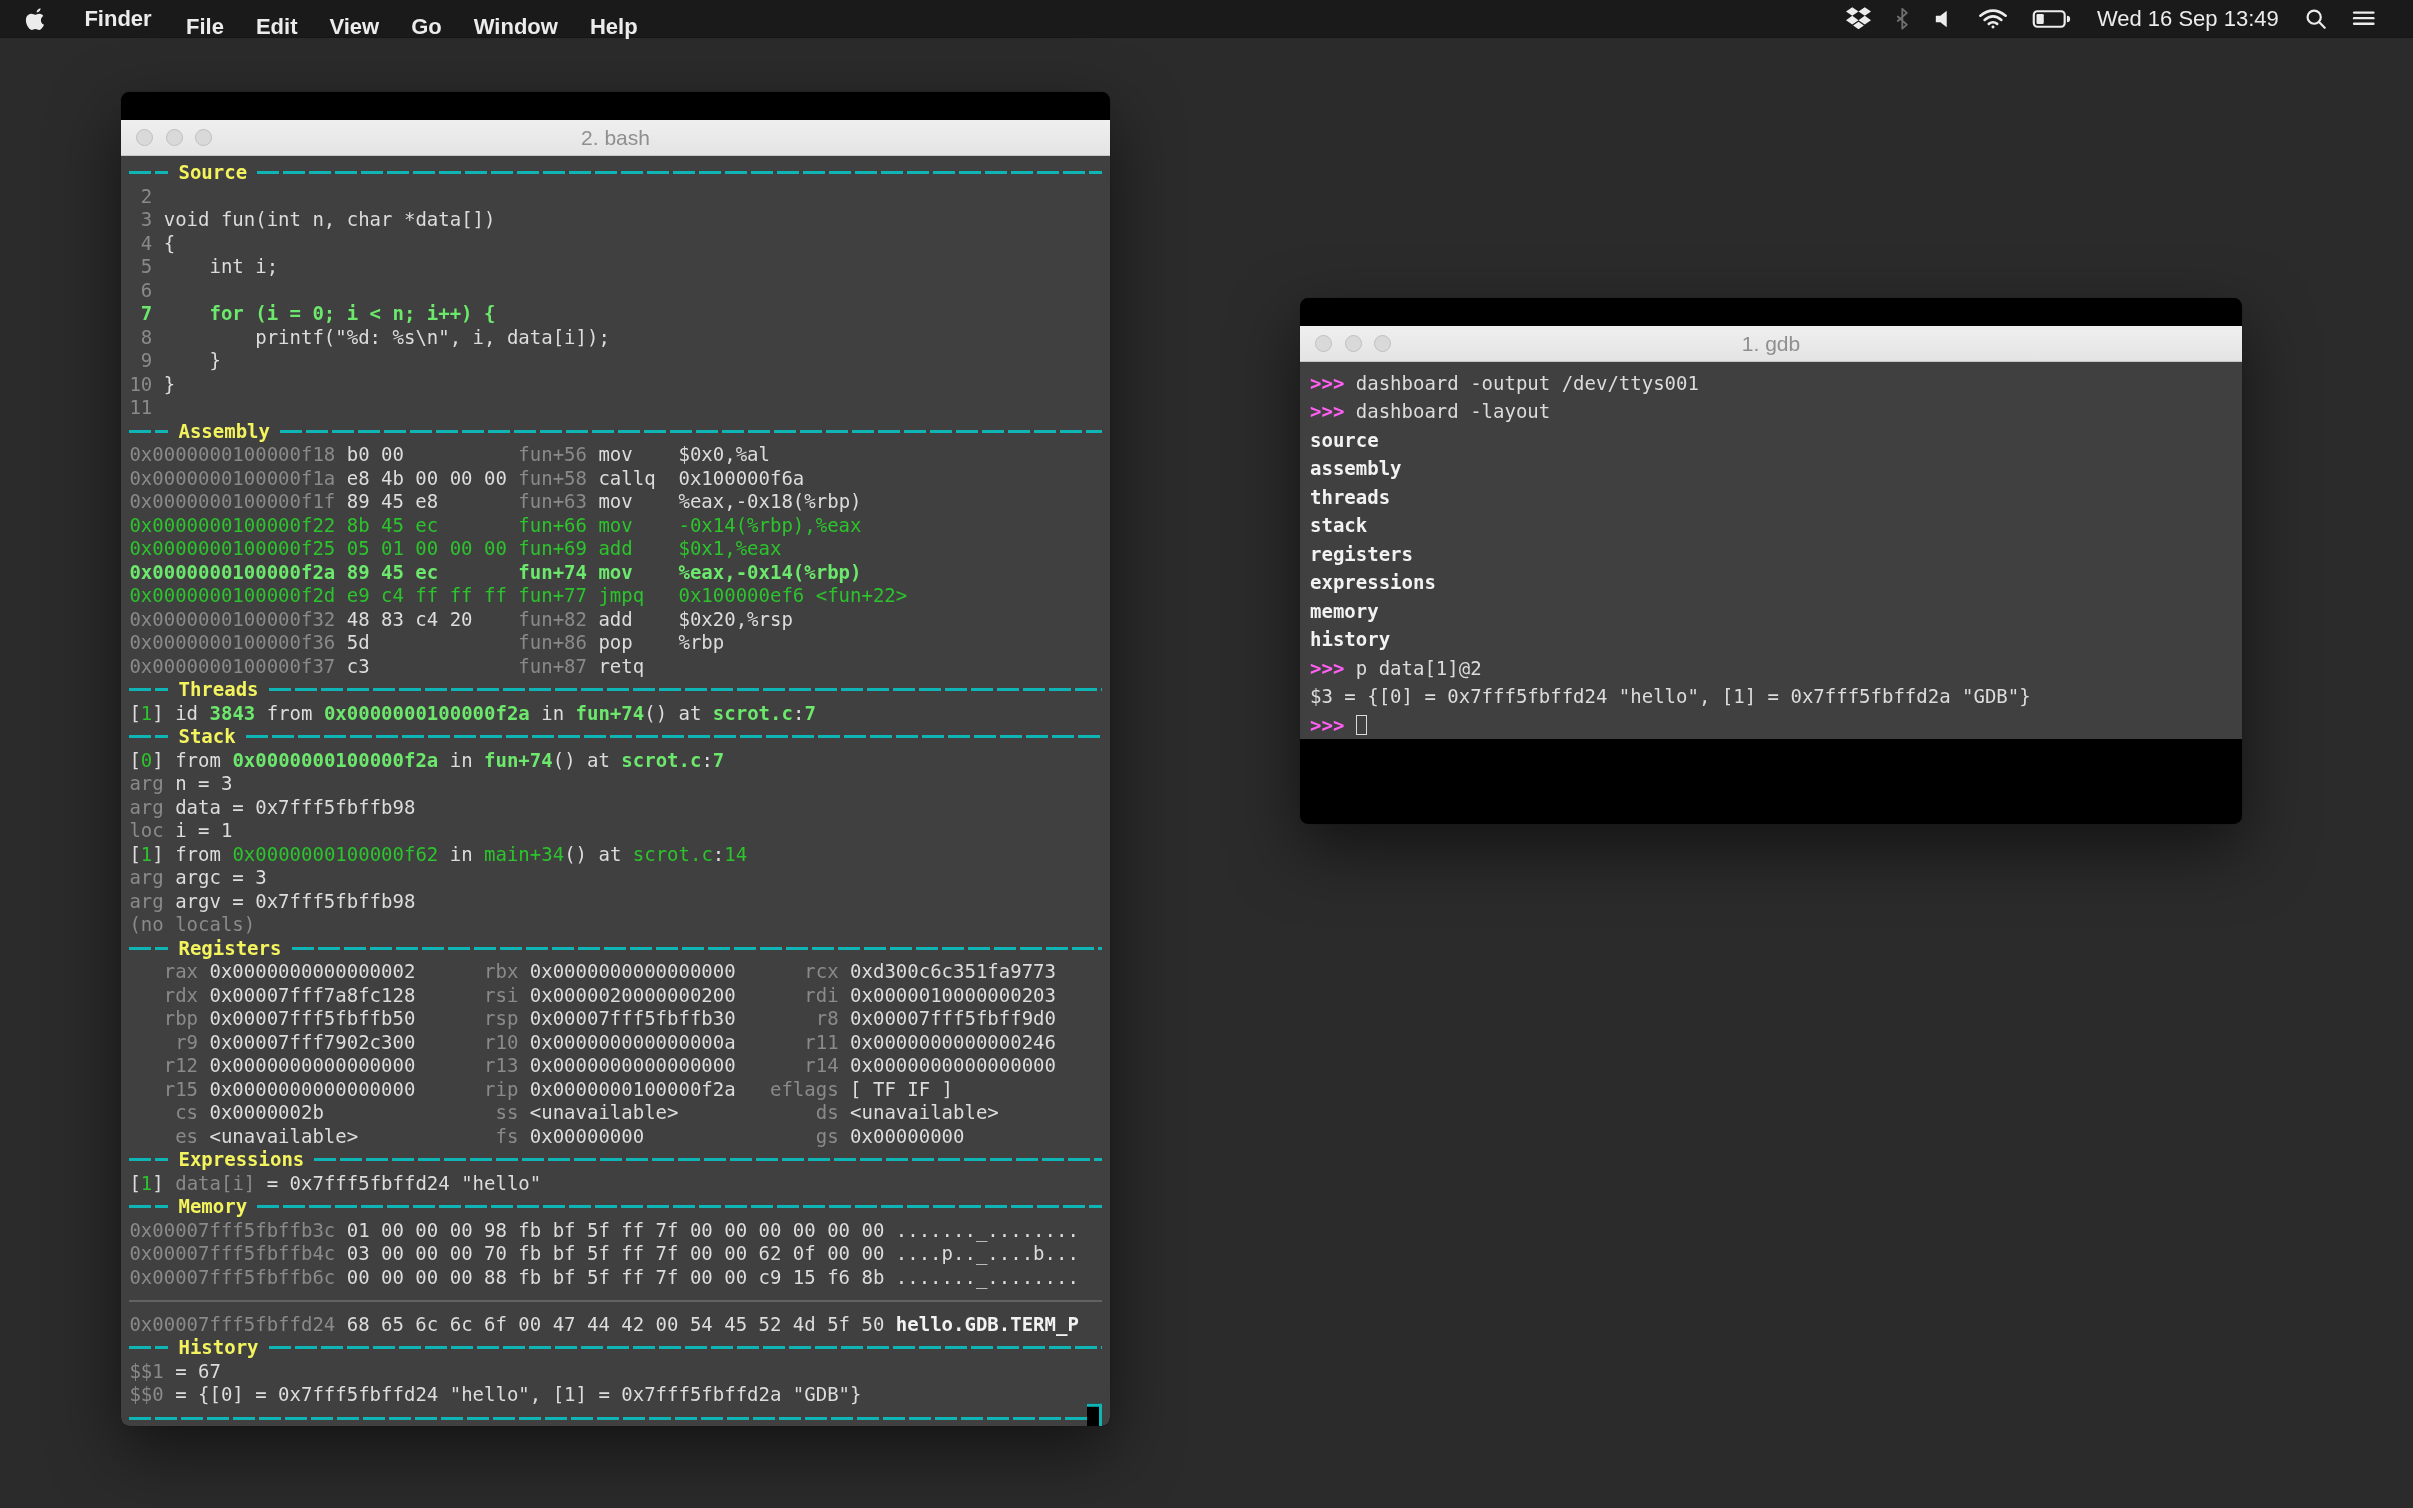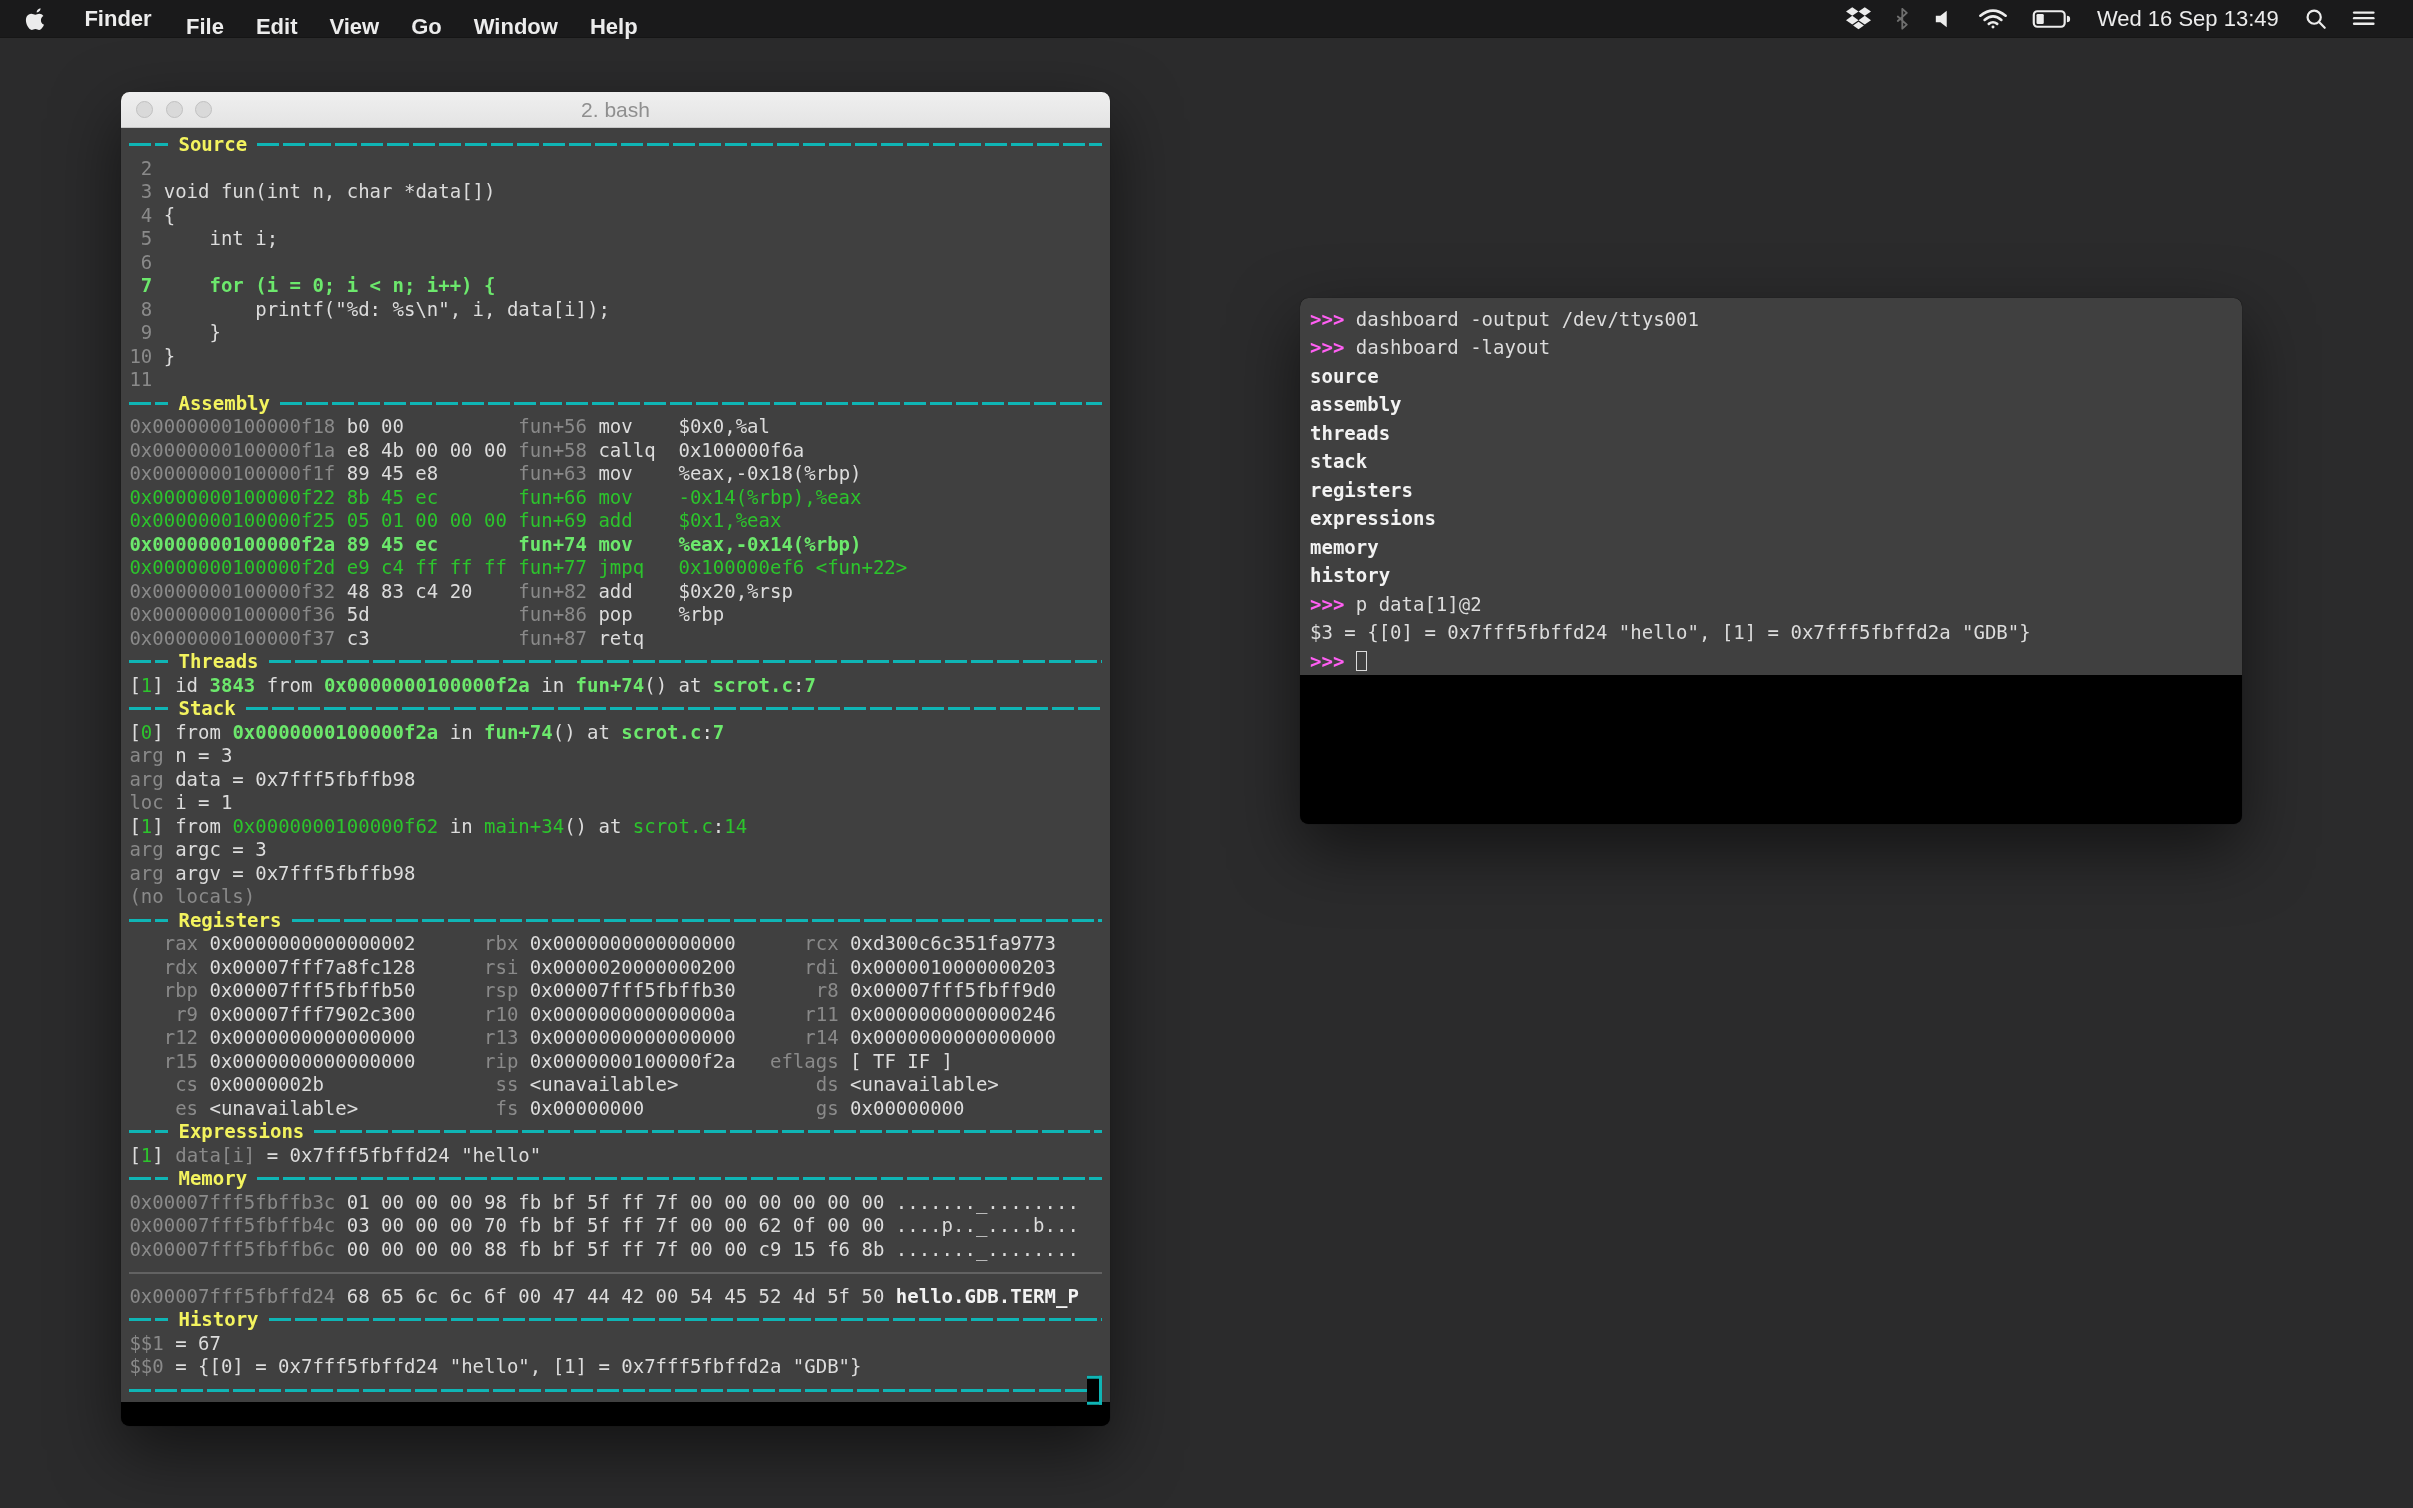--- a/index.html
+++ b/index.html
@@ -23,21 +23,21 @@
   .clock{margin:0 13.4px;white-space:pre;}
   
   .window{
     position:absolute;border-radius:8.4px;overflow:hidden;
     box-shadow:0 25px 67px rgba(0,0,0,.55),0 0 0.8px rgba(0,0,0,.7);
     background:#000;
   }
   .titlebar{
     height:35px;background:linear-gradient(#efefef,#e4e4e4);
     border-bottom:0.8px solid #c6c6c6;position:relative;
-    display:flex;align-items:center;justify-content:center;
+    display:flex;align-items:center;justify-content:center;margin-top:28px;
   }
   .wtitle{color:#8f8f8f;font-size:21px;}
   .lights{position:absolute;left:15px;top:0;height:100%;display:flex;align-items:center;gap:12.6px;}
   .light{width:17px;height:17px;border-radius:50%;background:#d9d9d9;border:0.8px solid #c0c0c0;box-sizing:border-box;}
   
   .term{
     font-family:"DejaVu Sans Mono",monospace;font-size:19px;
     color:var(--c-fg);background:#404040;
   }
   .term-bash{--lh:23.5px;padding:5px 8.4px 0 8.4px;}
@@ -205,20 +205,28 @@
       <div class="t-line t-sep"><span class="bar"></span></div>
       <div class="t-line"><span class="sg-d">0x00007fff5fbffd24</span><span class="sg-w"> 68 65 6c 6c 6f 00 47 44 42 00 54 45 52 4d 5f 50 </span><span class="sg-b">hello.GDB.TERM_P</span></div>
       <div class="t-line t-hdr"><span class="dashline stub"></span><span class="sg-y">History</span><span class="dashline fill"></span></div>
       <div class="t-line"><span class="sg-d">$$1</span><span class="sg-w"> = 67</span></div>
       <div class="t-line"><span class="sg-d">$$0</span><span class="sg-w"> = {[0] = 0x7fff5fbffd24 "hello", [1] = 0x7fff5fbffd2a "GDB"}</span></div>
       <div class="t-line t-end"><span class="dashline line"></span><span class="bracket"></span></div>
     </div>
 </div>
 
 <div class="window" style="left:1300px;top:298px;width:942px;height:526px;">
+  <div class="titlebar">
+    <div class="lights">
+      <span class="light"></span>
+      <span class="light"></span>
+      <span class="light"></span>
+    </div>
+    <span class="wtitle">1. gdb</span>
+  </div>
   <div class="term term-gdb">
       <div class="t-line"><span class="sg-m">&gt;&gt;&gt; </span><span class="sg-w">dashboard -output /dev/ttys001</span></div>
       <div class="t-line"><span class="sg-m">&gt;&gt;&gt; </span><span class="sg-w">dashboard -layout</span></div>
       <div class="t-line"><span class="sg-b">source</span></div>
       <div class="t-line"><span class="sg-b">assembly</span></div>
       <div class="t-line"><span class="sg-b">threads</span></div>
       <div class="t-line"><span class="sg-b">stack</span></div>
       <div class="t-line"><span class="sg-b">registers</span></div>
       <div class="t-line"><span class="sg-b">expressions</span></div>
       <div class="t-line"><span class="sg-b">memory</span></div>

